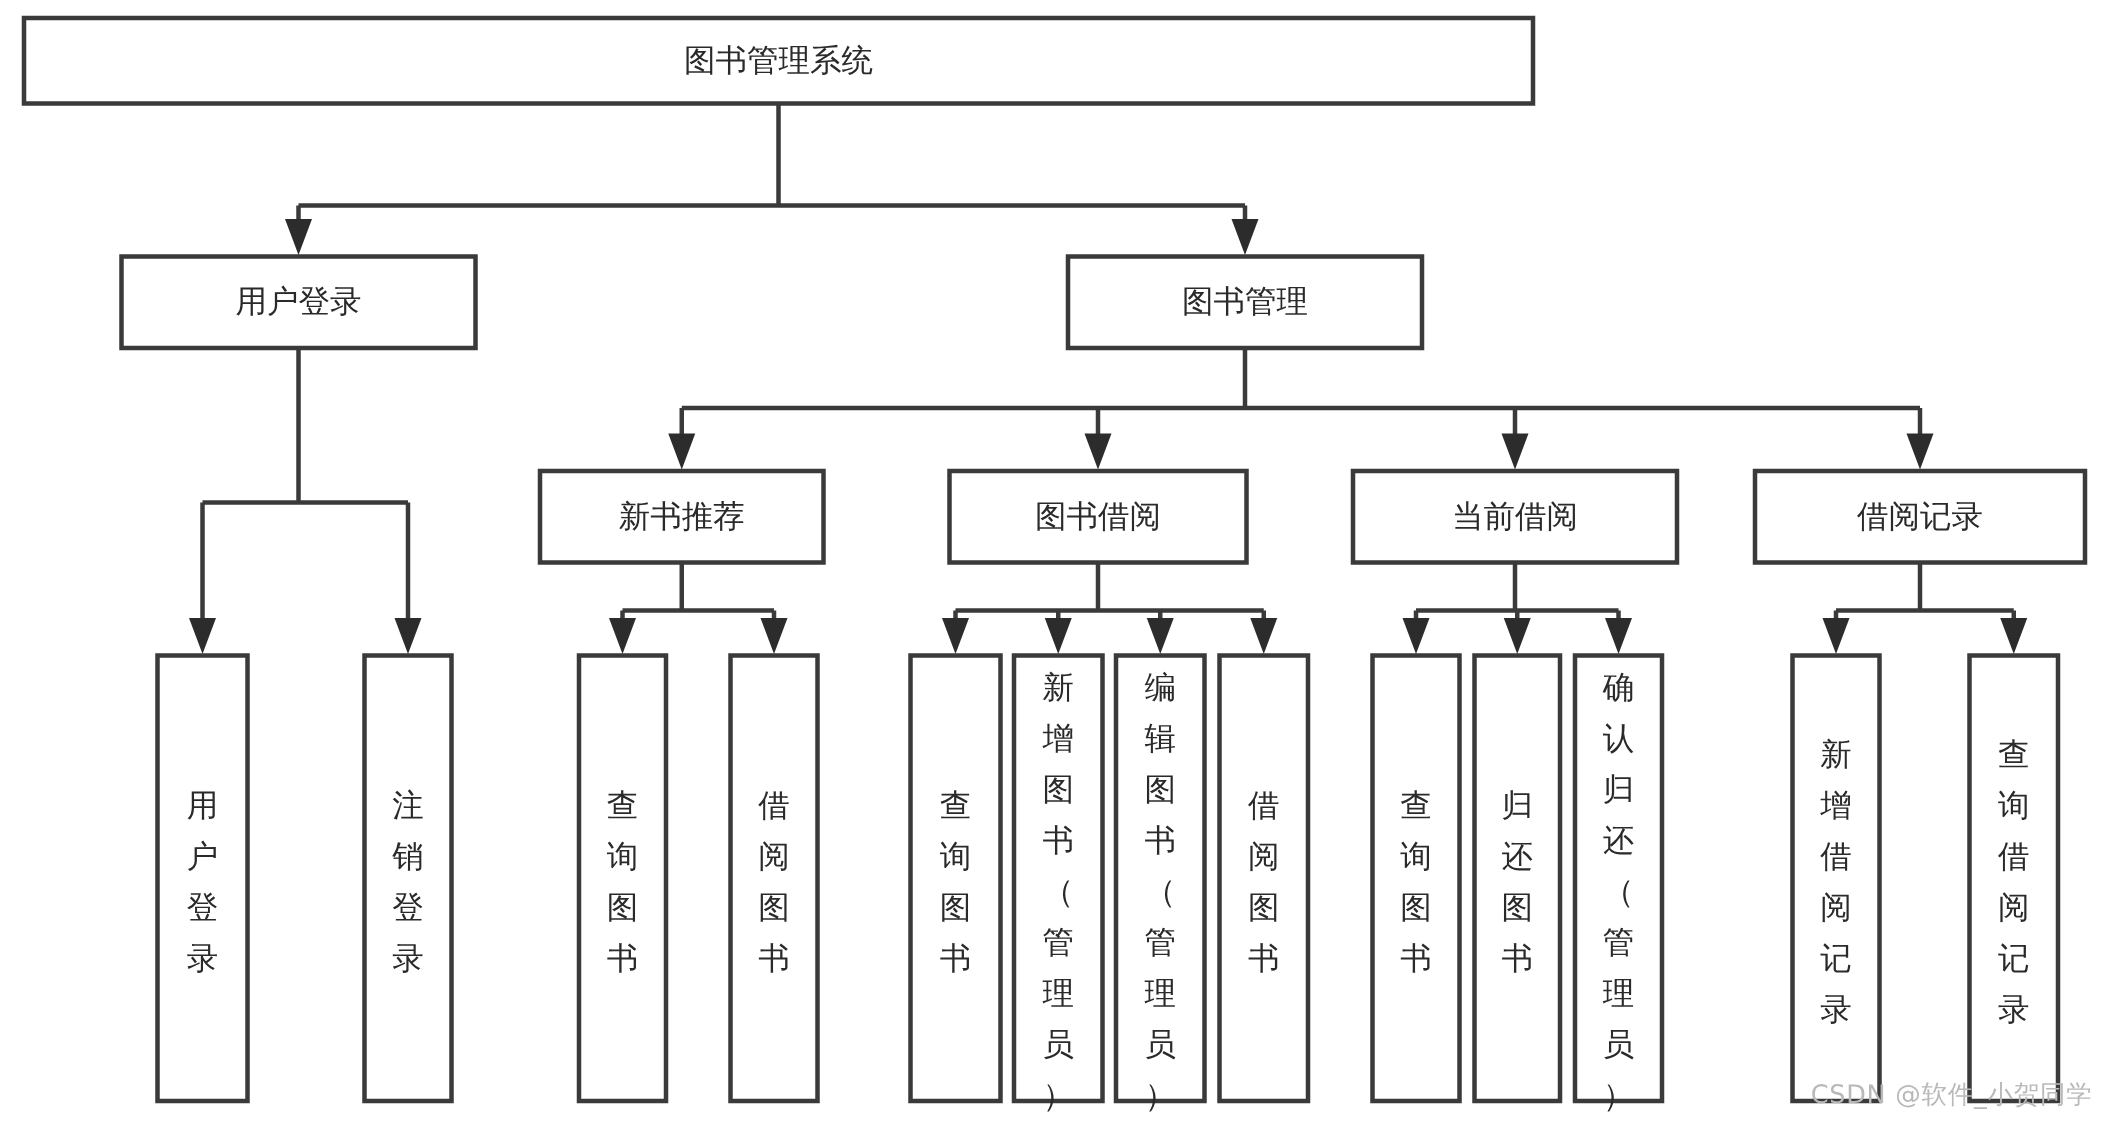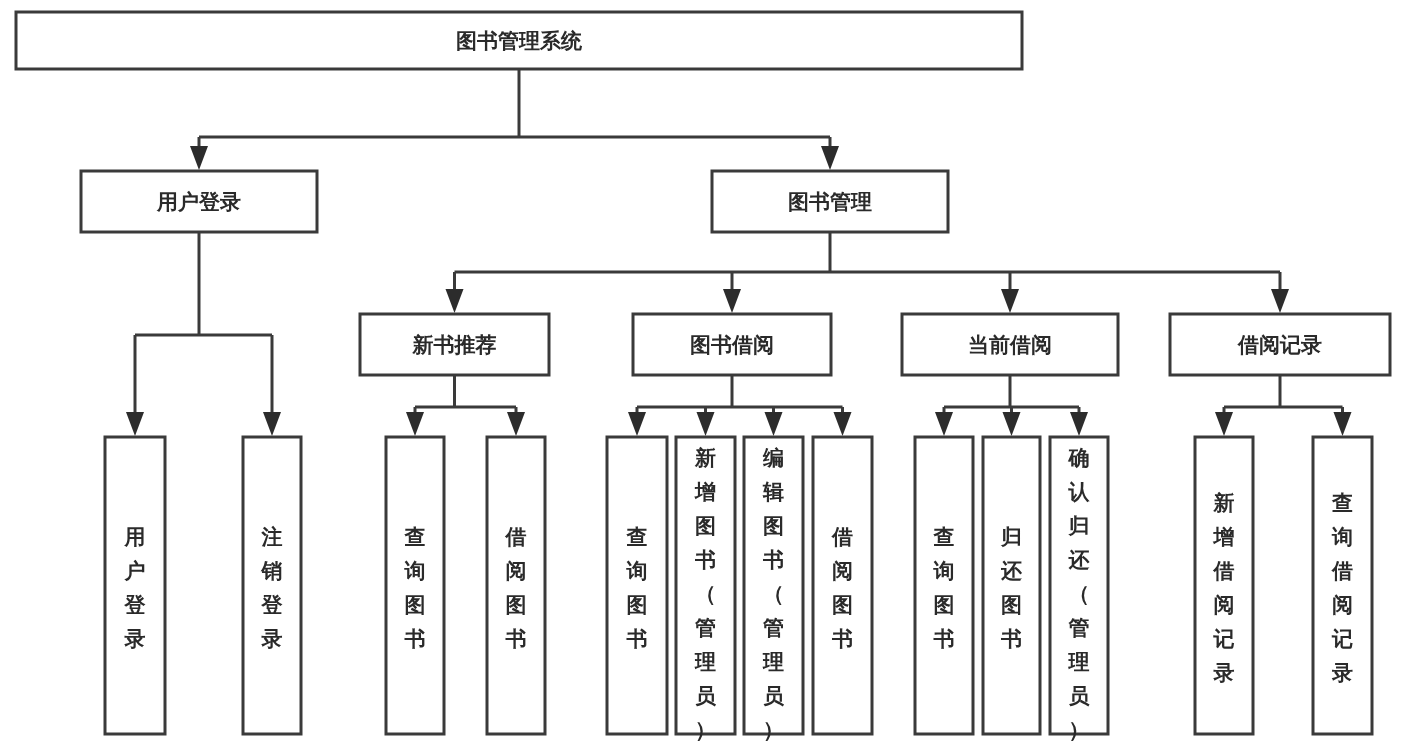--- a/index.html
+++ b/index.html
@@ -10,21 +10,20 @@
   body {
     width: 1405px;
     height: 747px;
     font-family: "DejaVu Sans", "Liberation Sans", sans-serif;
     overflow: hidden;
   }
   #chart-root {
     position: relative;
     width: 1405px;
     height: 747px;
-    font-weight: bold;
   }
   svg#flow {
     position: absolute;
     left: 0;
     top: 0;
     width: 1405px;
     height: 747px;
     display: block;
   }
   .node-box {
@@ -202,13 +201,14 @@
         <g>
           <rect x="1195" y="437" width="58" height="297" class="node-box"></rect>
           <text x="1224" y="510.02" class="node-label-vert"><tspan x="1224" dy="0">新</tspan><tspan x="1224" dy="34">增</tspan><tspan x="1224" dy="34">借</tspan><tspan x="1224" dy="34">阅</tspan><tspan x="1224" dy="34">记</tspan><tspan x="1224" dy="34">录</tspan></text>
         </g>
         <g>
           <rect x="1313" y="437" width="59" height="297" class="node-box"></rect>
           <text x="1342.5" y="510.02" class="node-label-vert"><tspan x="1342.5" dy="0">查</tspan><tspan x="1342.5" dy="34">询</tspan><tspan x="1342.5" dy="34">借</tspan><tspan x="1342.5" dy="34">阅</tspan><tspan x="1342.5" dy="34">记</tspan><tspan x="1342.5" dy="34">录</tspan></text>
         </g>
       </g>
   </svg>
+  <div class="watermark">CSDN @软件_小贺同学</div>
 </div>
 
 </body></html>

